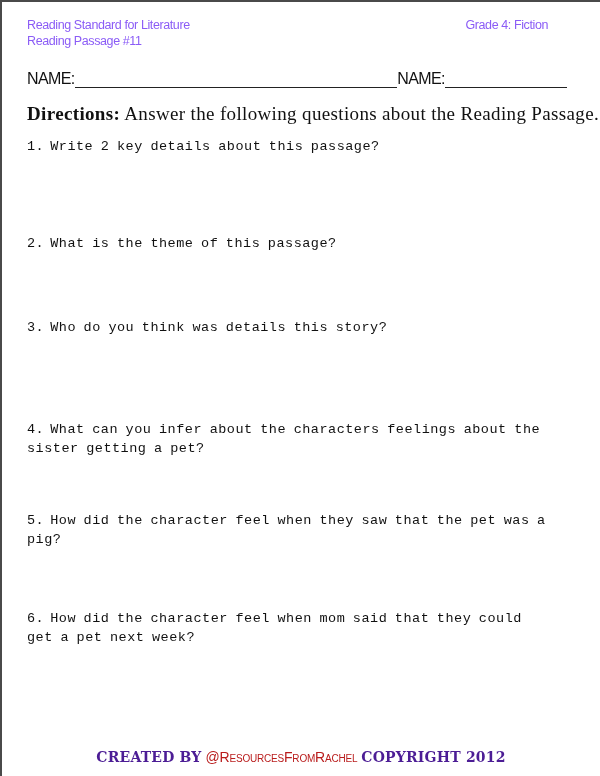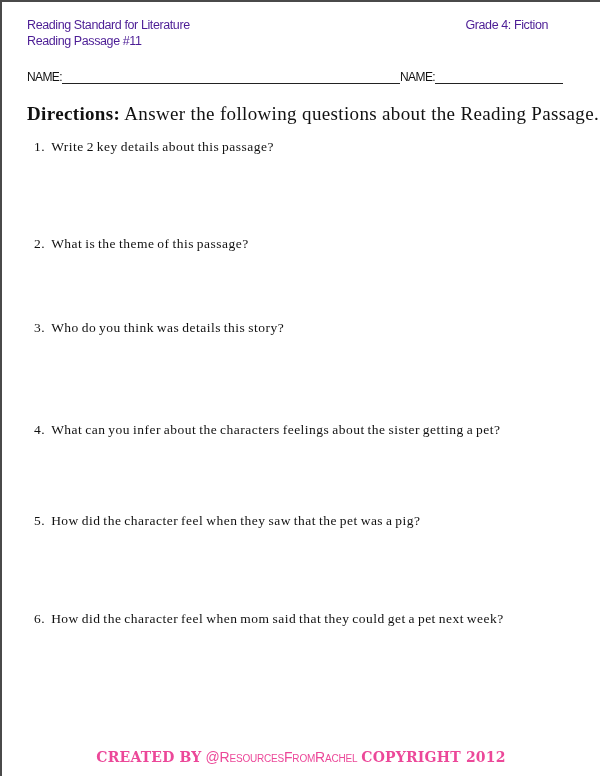--- a/index.html
+++ b/index.html
@@ -16,35 +16,35 @@
       border-top: 2px solid #4a4a4a;
       border-left: 2px solid #4a4a4a;
       color: #111;
     }
     .header-left, .header-right {
       position: absolute;
       font-family: "Liberation Sans", sans-serif;
       font-size: 12.5px;
       line-height: 16px;
       letter-spacing: -0.4px;
-      color: #4c1d95;
+      color: #8b5cf6;
     }
     .header-left { left: 25px; top: 15px; }
     .header-right { right: 52px; top: 15px; text-align: center; }
     .header-line { display: block; white-space: nowrap; }
 
     .name-date-row {
       position: absolute;
       left: 25px;
       top: 68px;
       width: 540px;
       display: flex;
       align-items: flex-end;
       font-family: "Liberation Sans", sans-serif;
-      font-size: 12px;
+      font-size: 16px;
       letter-spacing: -0.6px;
     }
     .field-label { white-space: nowrap; }
     .name-line {
       display: inline-block;
       width: 338px;
       border-bottom: 1.2px solid #222;
       height: 12px;
       margin-right: 0px;
     }
@@ -63,26 +63,25 @@
       font-size: 19px;
       letter-spacing: 0.35px;
       white-space: nowrap;
     }
     .directions-label { font-weight: bold; }
 
     .question {
       position: absolute;
       left: 25px;
       width: 520px;
-      font-family: Liberation Serif, serif;
+      font-family: Liberation Mono, monospace;
       font-size: 13.5px;
       line-height: 19px;
       letter-spacing: 0.5px;
       word-spacing: -1px;
-      margin-left: 7px;
     }
     .q-num { margin-right: 6px; }
     .answer-space {
       position: absolute;
       left: 25px;
       width: 520px;
     }
 
     .footer {
       position: absolute;
@@ -90,28 +89,28 @@
       width: 598px;
       top: 747px;
       text-align: center;
       white-space: nowrap;
       font-size: 14px;
     }
     .footer-strong {
       font-family: "DejaVu Serif", serif;
       font-weight: bold;
       letter-spacing: 0.2px;
-      color: #ec4899;
+      color: #4c1d95;
       margin-top: 23px;
     }
     .footer-handle {
       font-family: "Liberation Sans", sans-serif;
       font-variant: small-caps;
       font-size: 14px;
-      color: #ec4899;
+      color: #b91c1c;
       letter-spacing: -0.2px;
       margin: 0 4px;
     }
   </style>
 </head>
 <body>
 
 <div class="header-left">
   <span class="header-line">Reading Standard for Literature</span>
   <span class="header-line">Reading Passage #11</span>

